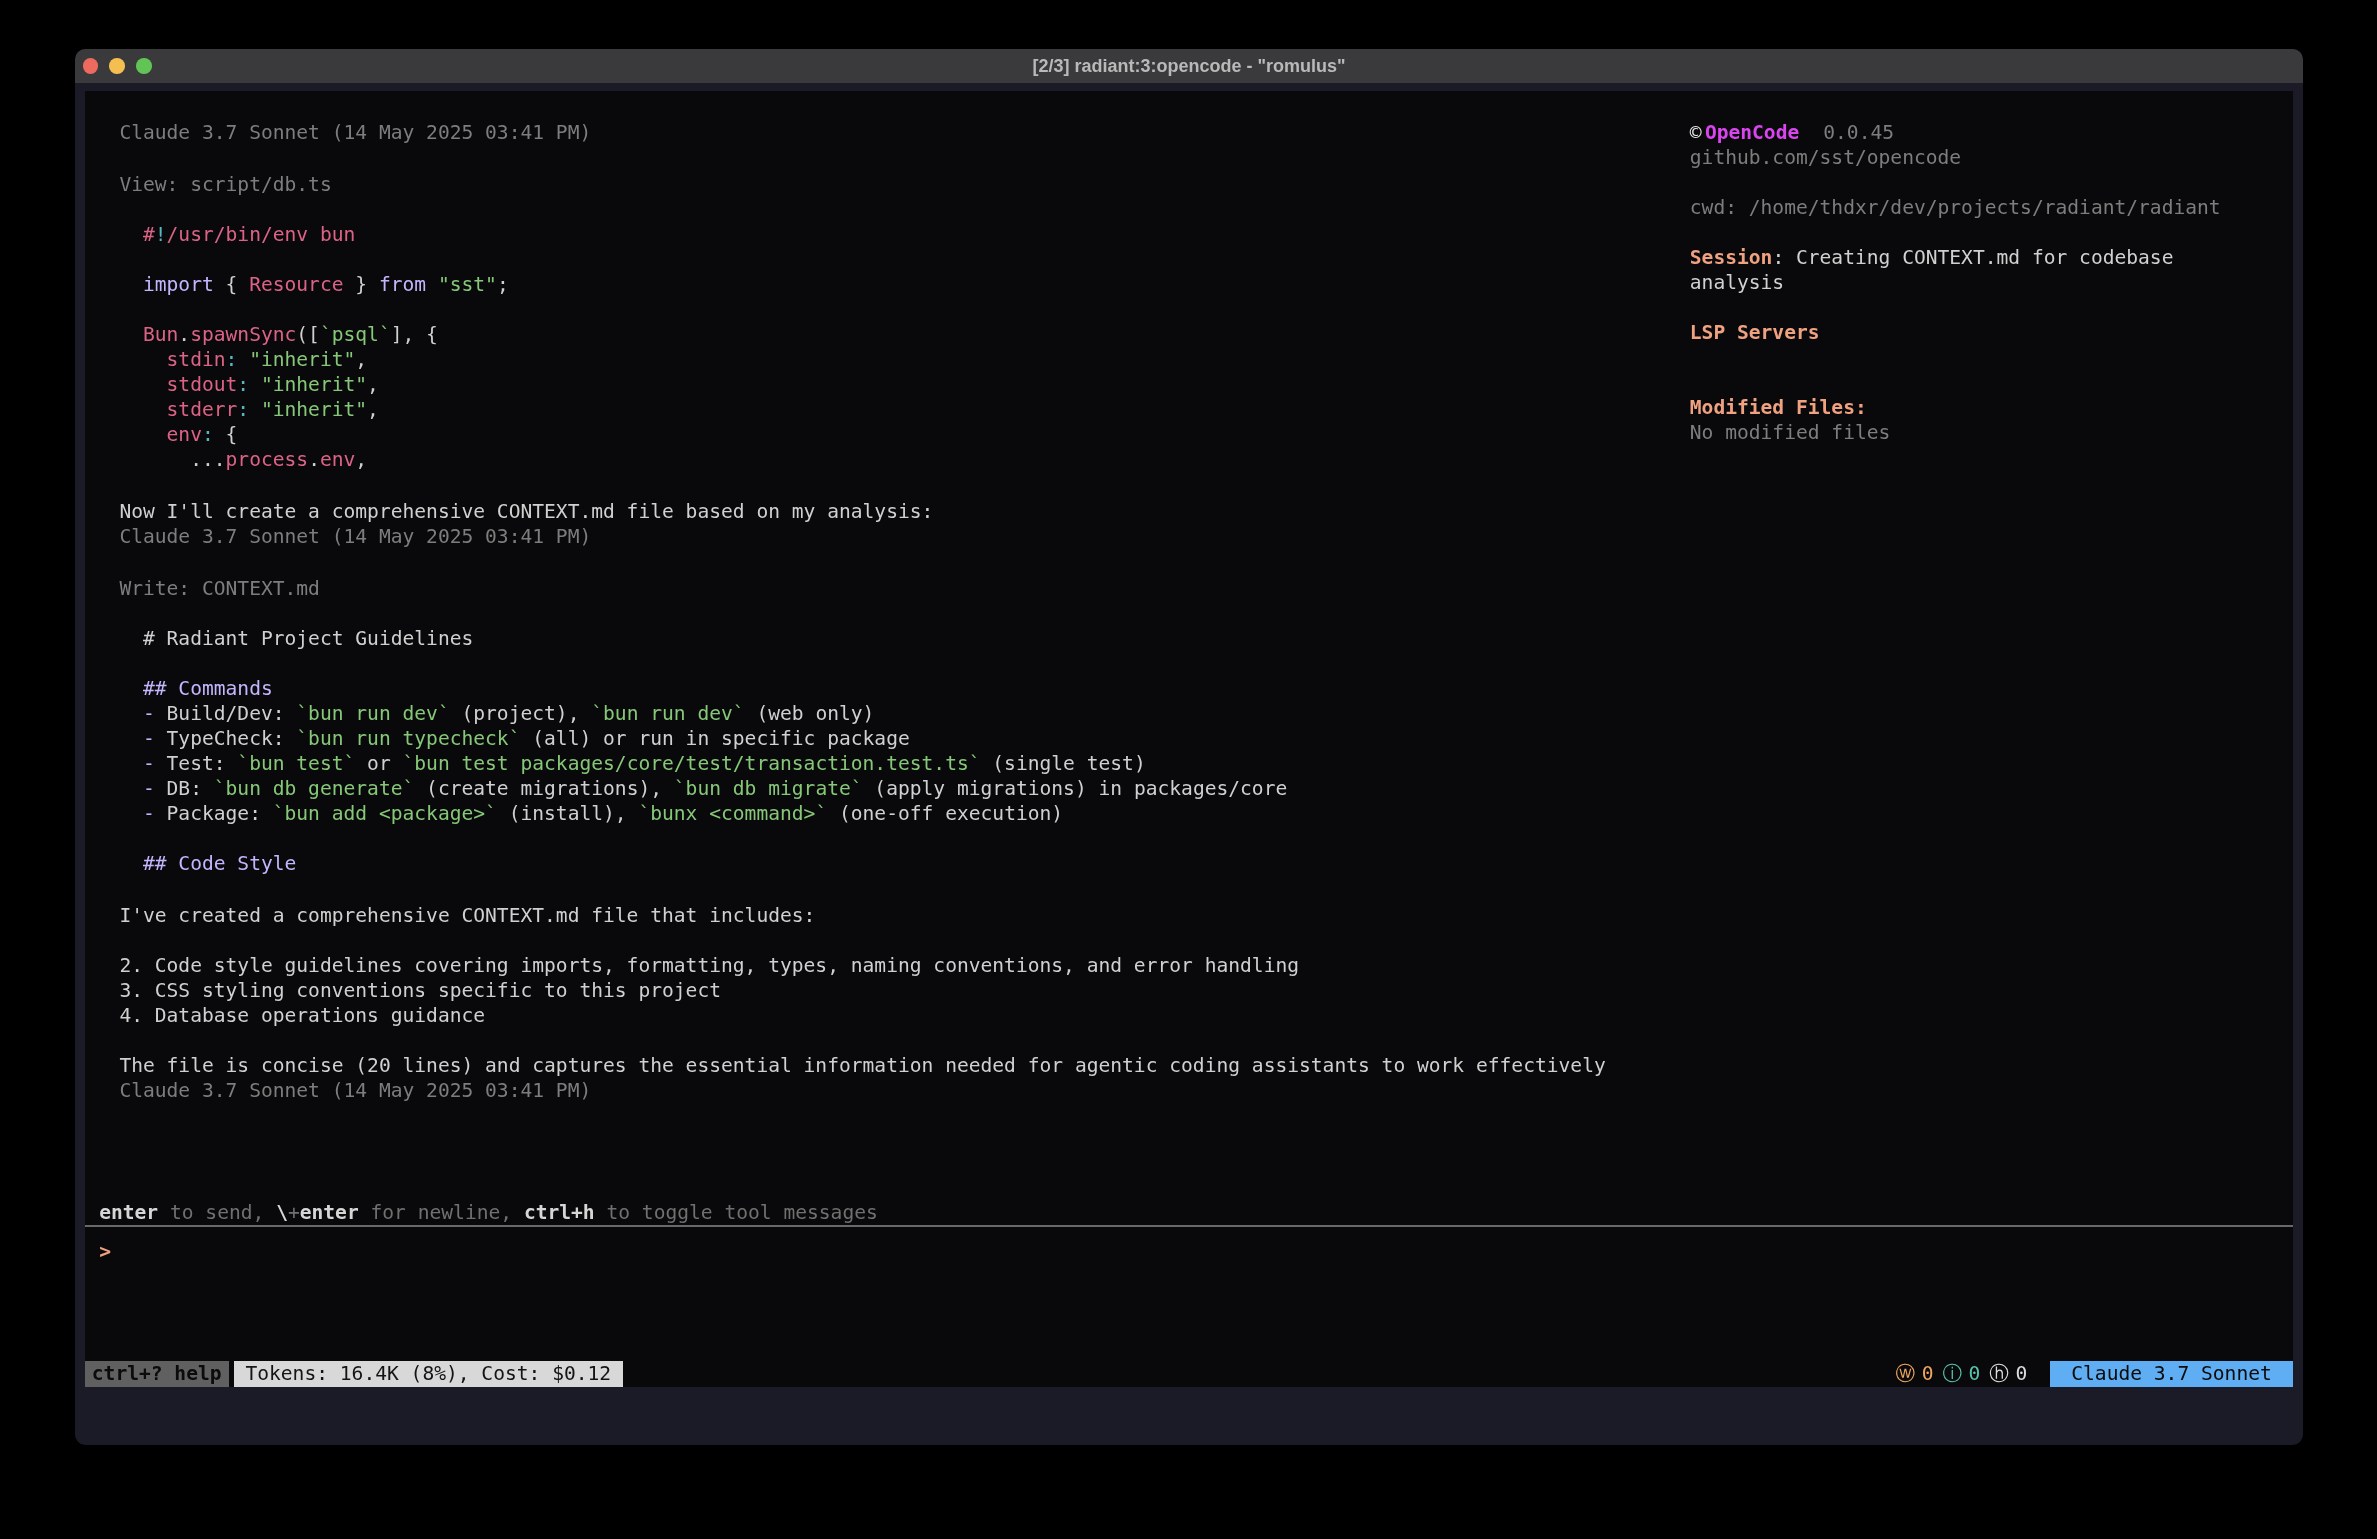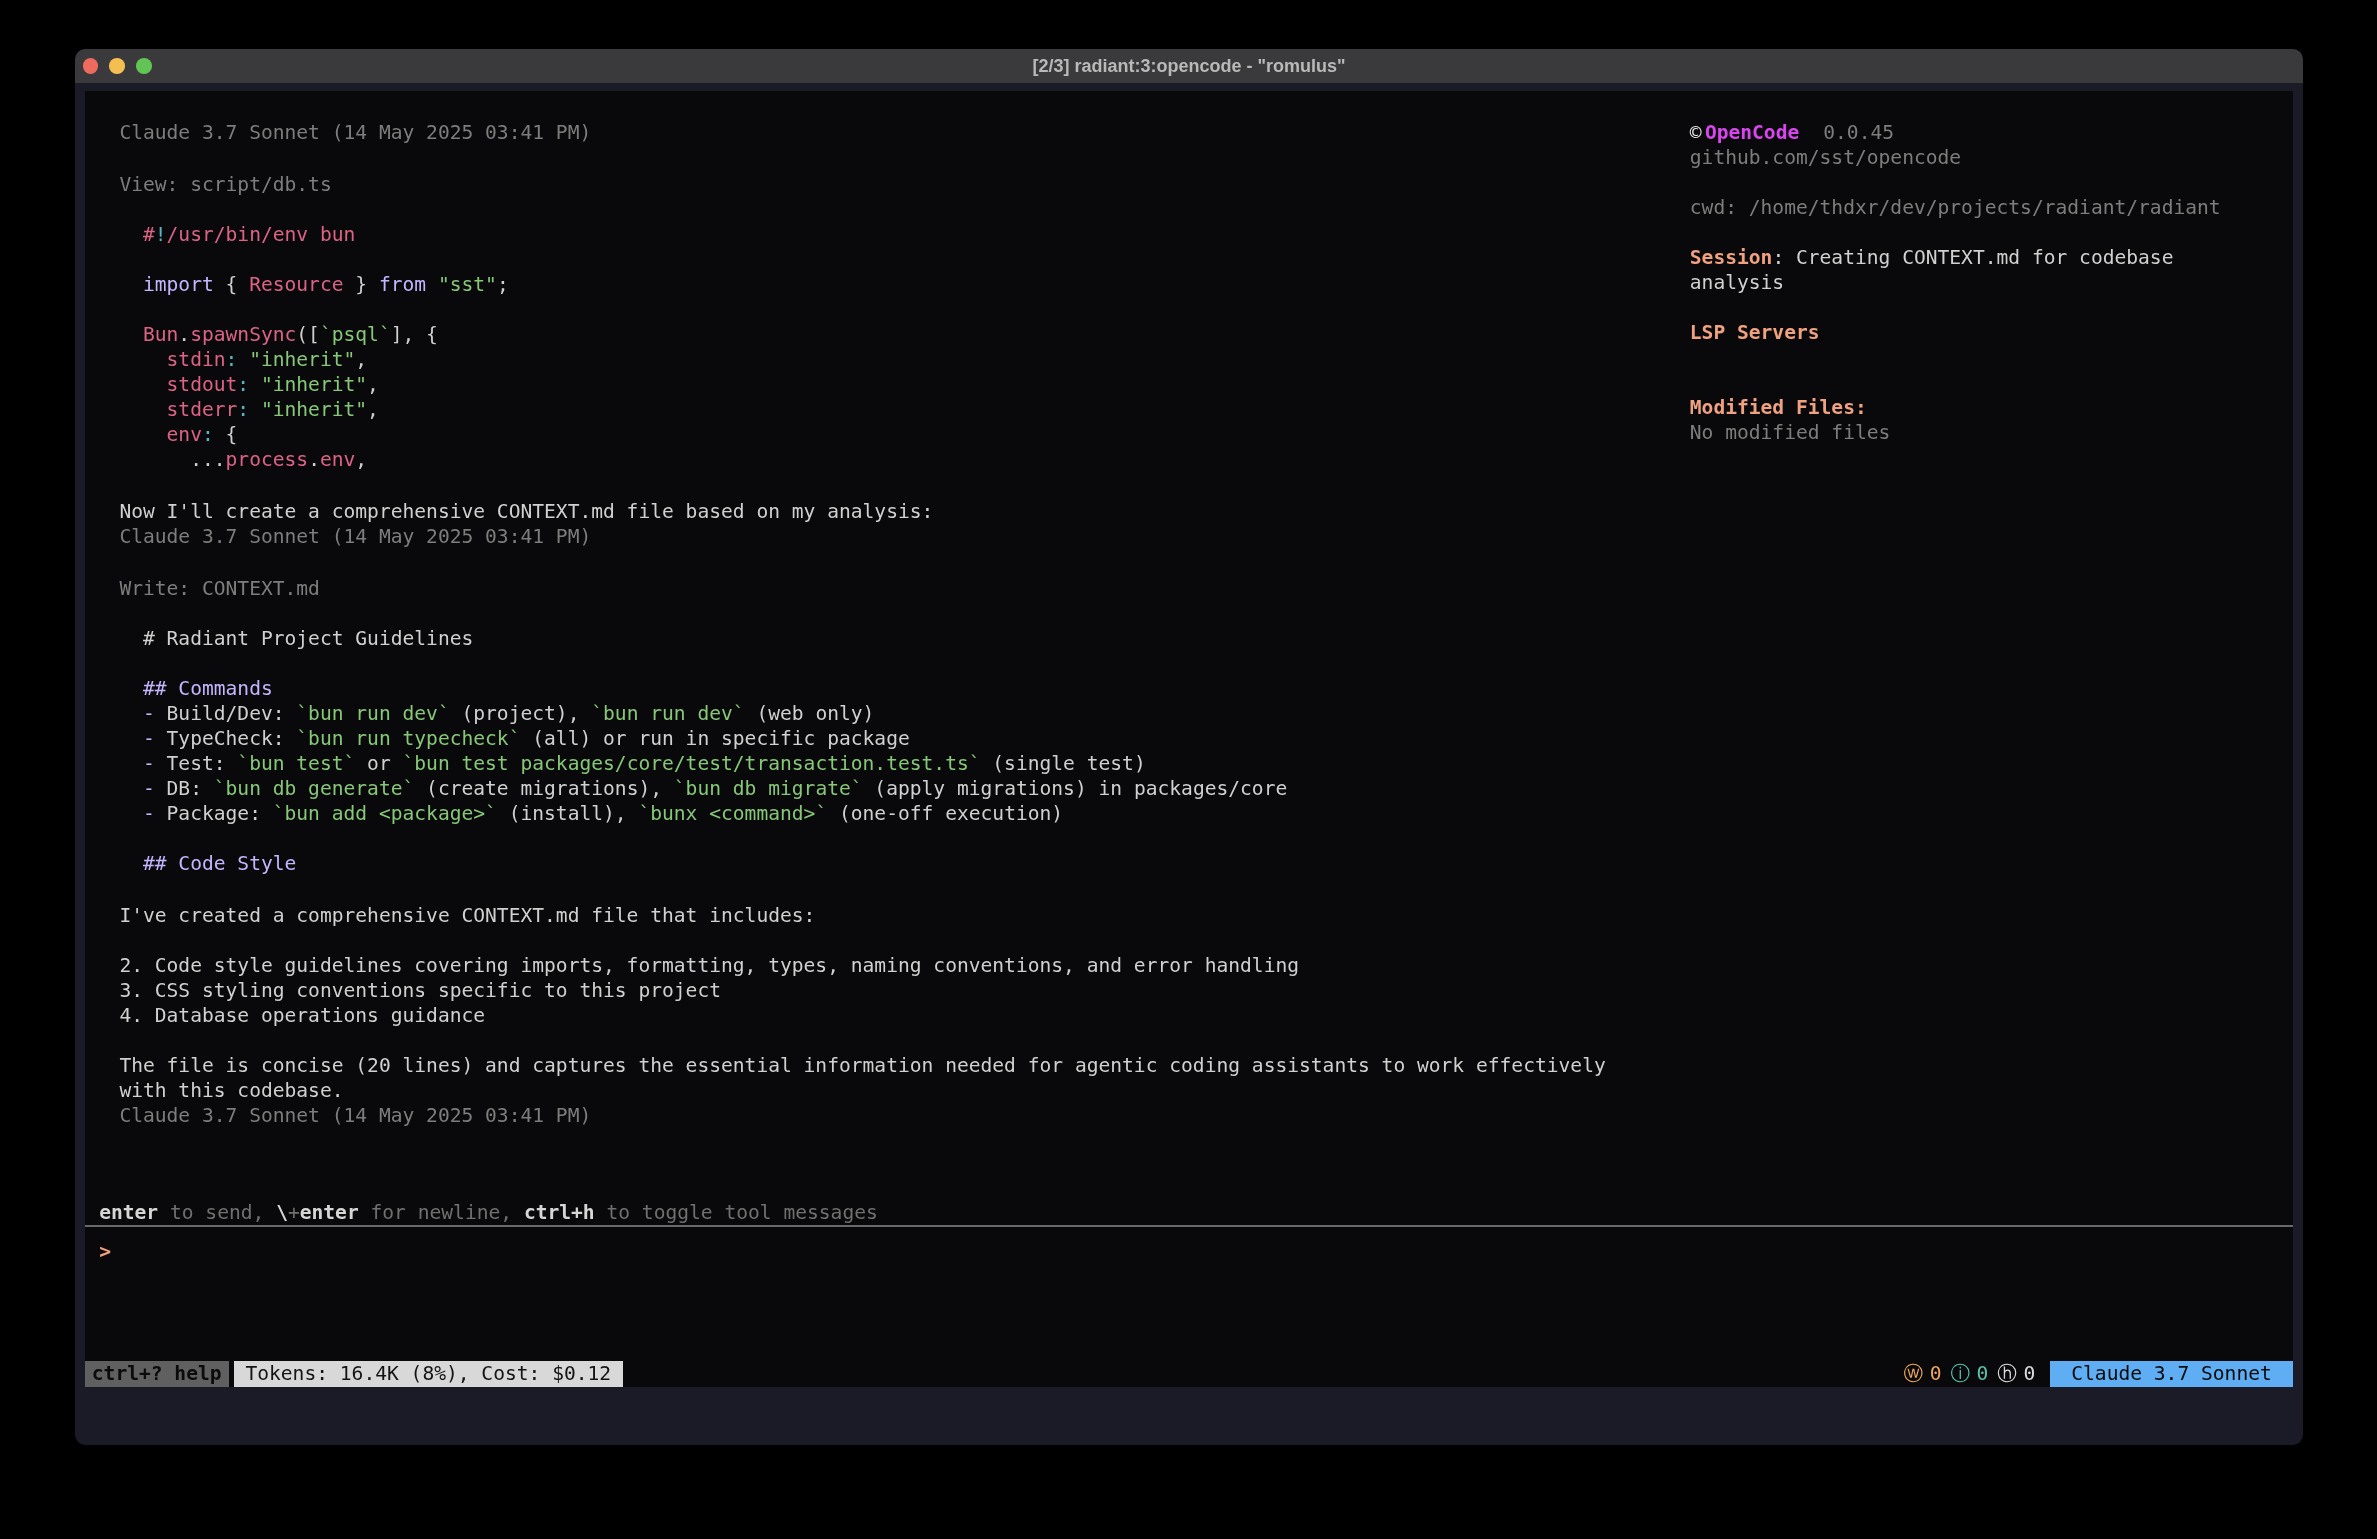--- a/index.html
+++ b/index.html
@@ -48,21 +48,21 @@
   .editor{flex:none;height:134px;padding:13px 0 0 14.4px;cursor:text;}
   .prompt-sym{font-weight:700;font-size:19.6px;}
 
   .statusbar{flex:none;height:26px;display:flex;align-items:stretch;font-size:19.6px;}
   .badge{line-height:26px;white-space:pre;}
   .badge.help{background:#606060;color:#0b0b0b;font-weight:700;padding:0 7px;margin-right:5.2px;}
   .badge.tokens{background:#d8d8d8;color:#141414;padding:0 11.7px;}
   .status-right{margin-left:auto;display:flex;align-items:stretch;}
   .diag{line-height:26px;margin-right:9px;white-space:pre;}
   .diag .cnt{margin-left:6.5px;}
-  .badge.model{color:#0b0b0b;padding:0 21px;margin-left:6px;}
+  .badge.model{color:#0b0b0b;padding:0 21px;margin-left:14px;}
 
   
   .tmuxbar{position:absolute;left:0;top:1339px;width:100%;height:25px;background:#24283b;
     color:#a9b1d6;font-size:19.6px;line-height:25px;display:flex;}
   .tmux-left{padding-left:5.2px;white-space:pre;}
   .tmux-right{margin-left:auto;padding-right:10.4px;white-space:pre;}
   .tmux-win{white-space:pre;}
 </style>
 </head>
 <body>
@@ -130,21 +130,20 @@
           <div class="msg">
             <div class="bar" style="background: rgb(239, 161, 128);"></div>
             <div class="mbody">
               <div class="line"><span class="sg-fg">I've created a comprehensive CONTEXT.md file that includes:</span></div>
               <div class="line"></div>
               <div class="line"><span class="sg-fg">2. Code style guidelines covering imports, formatting, types, naming conventions, and error handling</span></div>
               <div class="line"><span class="sg-fg">3. CSS styling conventions specific to this project</span></div>
               <div class="line"><span class="sg-fg">4. Database operations guidance</span></div>
               <div class="line"></div>
               <div class="line"><span class="sg-fg">The file is concise (20 lines) and captures the essential information needed for agentic coding assistants to work effectively</span></div>
-              <div class="line"><span class="sg-fg">with this codebase.</span></div>
               <div class="line"><span class="sg-dim">Claude 3.7 Sonnet (14 May 2025 03:41 PM)</span></div>
             </div>
           </div>
         </div>
 
       <div class="sidebar">
         <div class="sb-line"><span class="logo-icon">©</span><span class="sb-bold app-name">OpenCode</span><span class="version">0.0.45</span></div>
         <div class="sb-line sb-dim">github.com/sst/opencode</div>
         <div class="sb-gap"></div>
         <div class="sb-line sb-dim"><span>cwd: </span><span>/home/thdxr/dev/projects/radiant/radiant</span></div>

